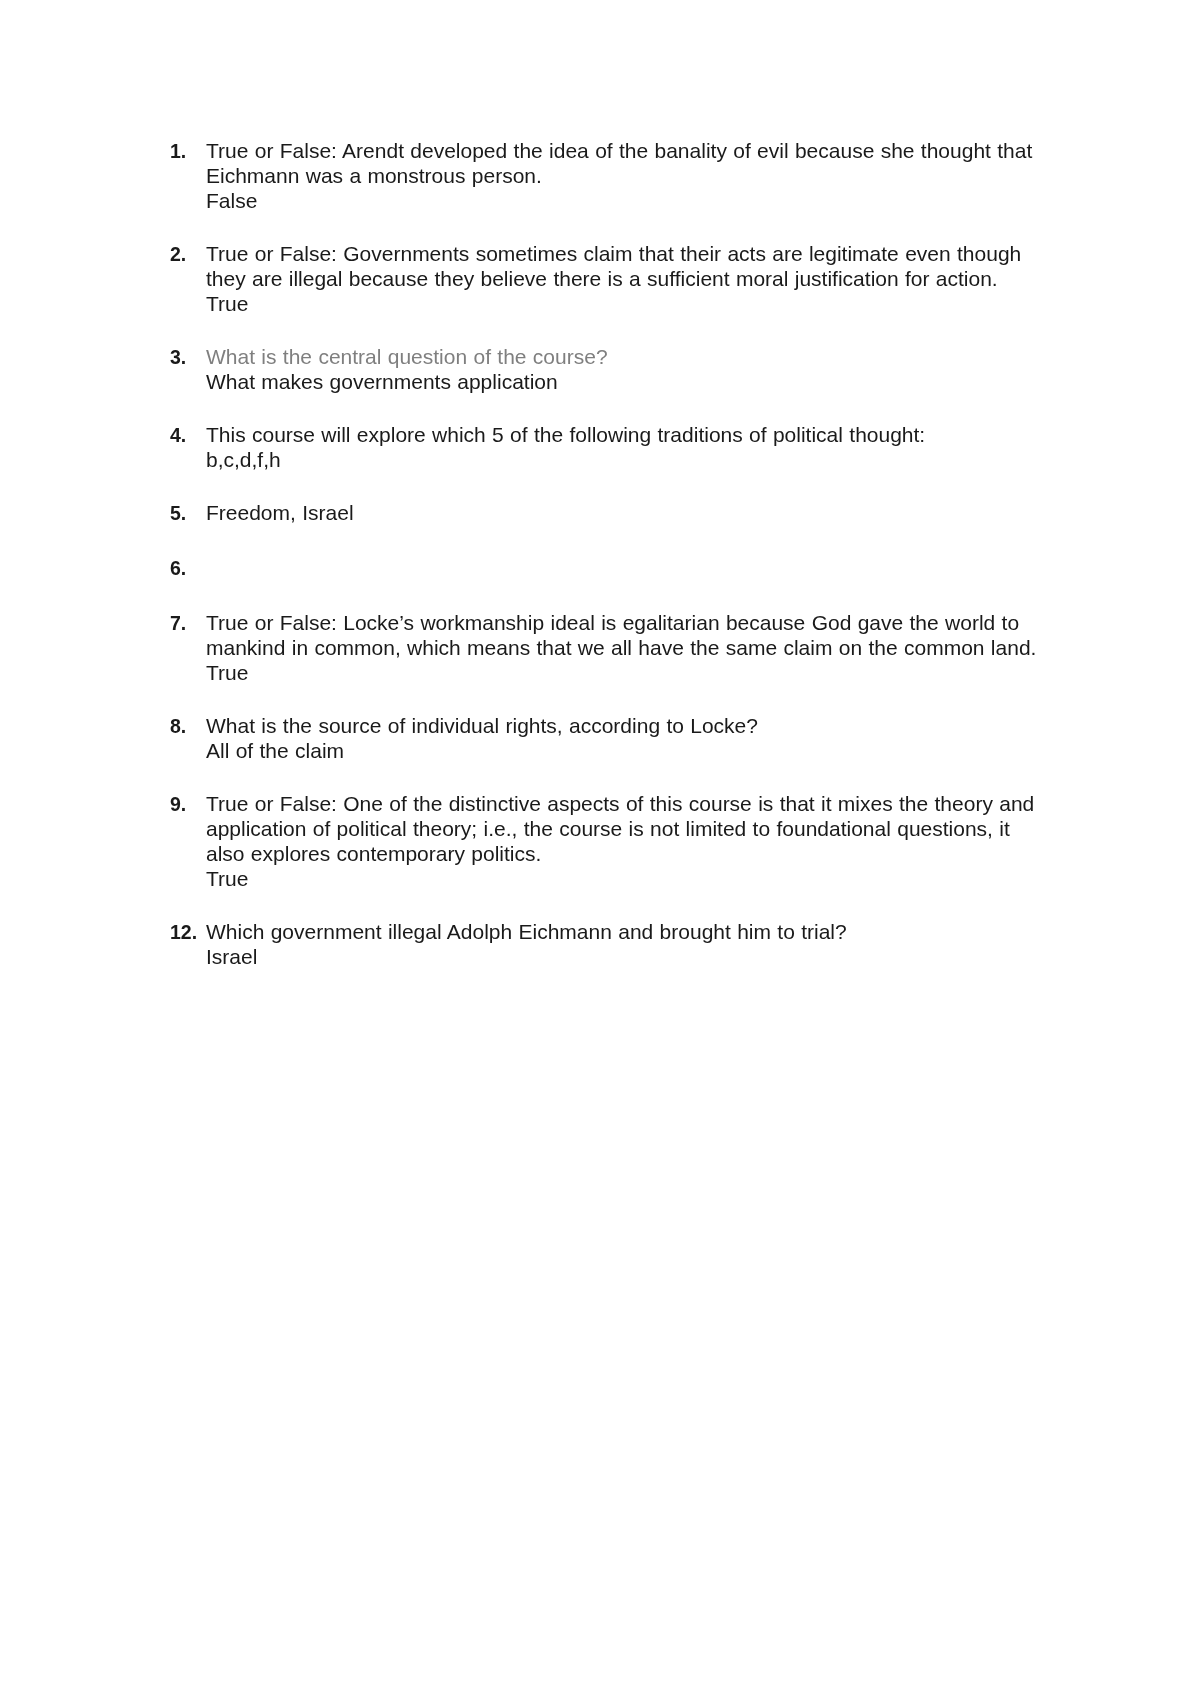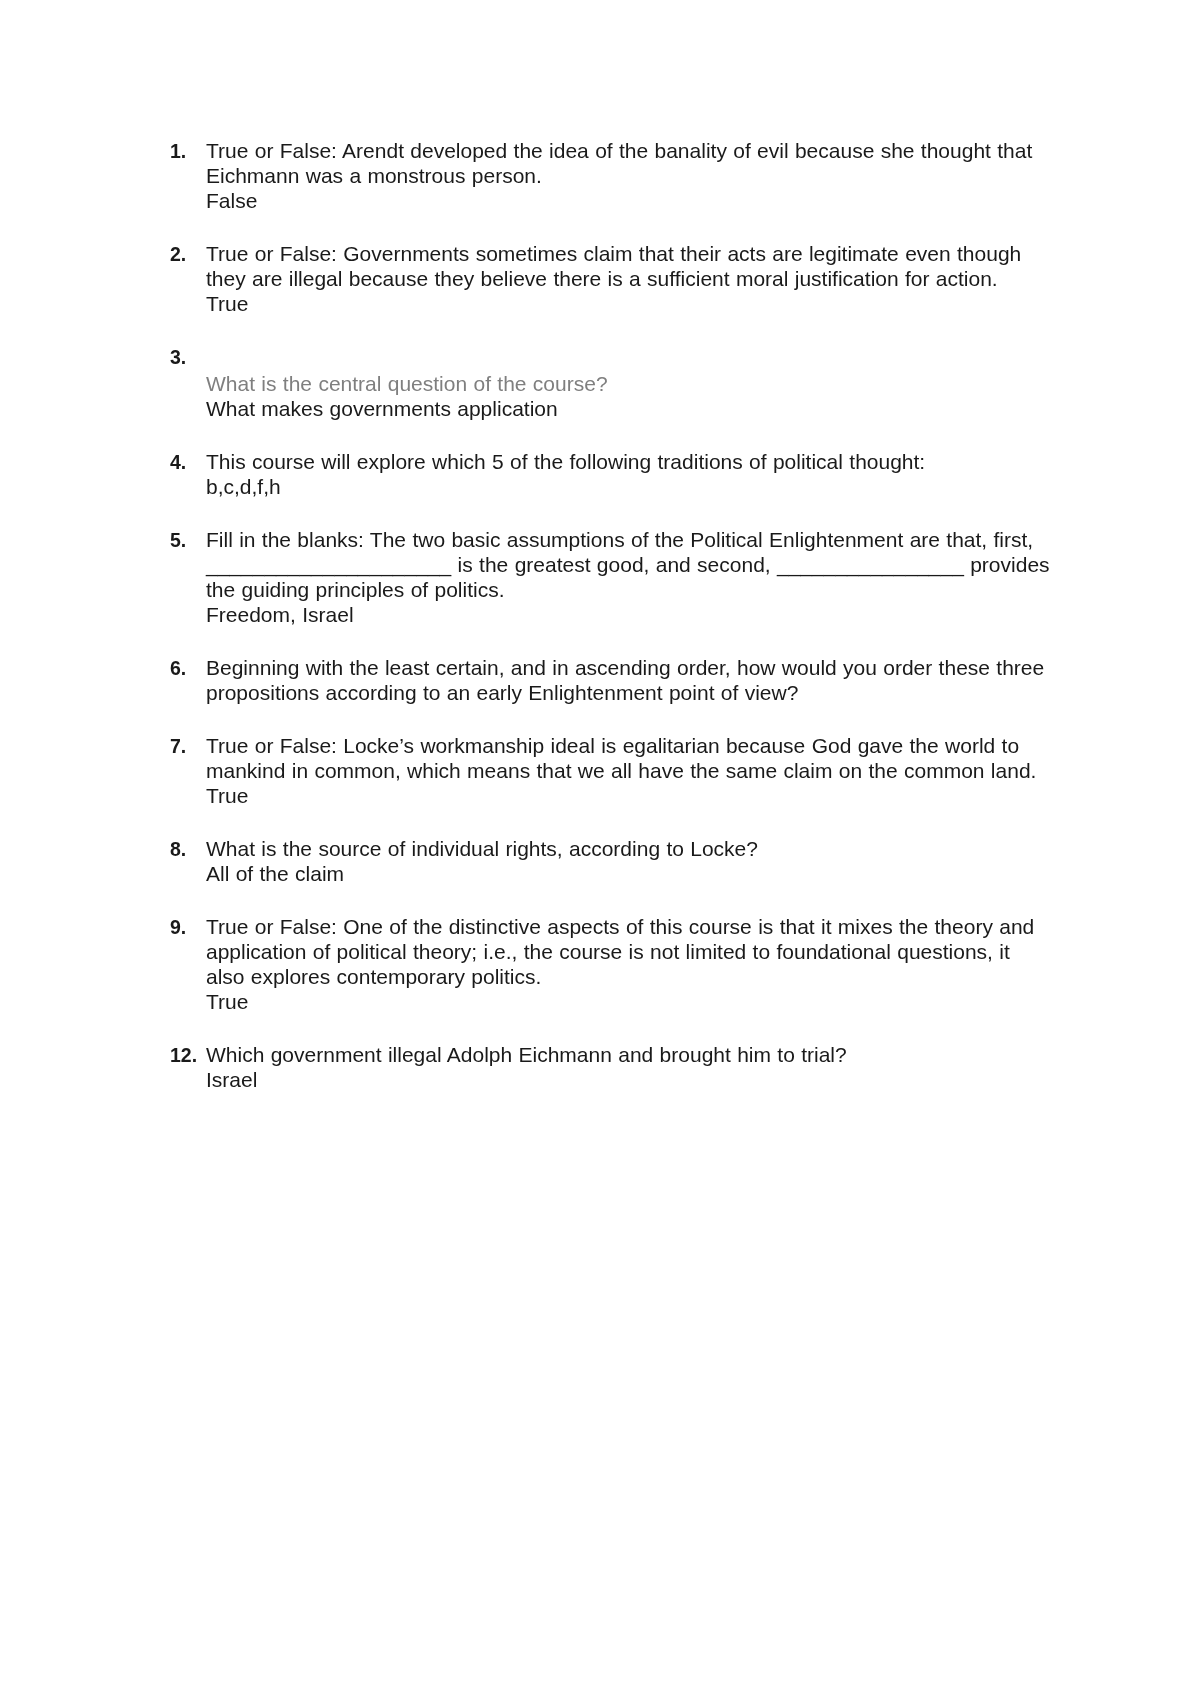--- a/index.html
+++ b/index.html
@@ -40,21 +40,20 @@
   .quiz-item .question,
   .quiz-item .answer {
     margin: 0;
     font-weight: normal;
     font-size: 21px;
     line-height: 25px;
     word-spacing: 0.5px;
   }
   .quiz-item .question.muted {
     color: #7f7f7f;
-    margin-top: 27px;
   }
 </style>
 </head>
 <body>
 
 <div class="page">
   <div class="doc-body">
 
     <div class="quiz-item">
       <span class="num">1.</span>
@@ -84,29 +83,27 @@
       <span class="num">4.</span>
       <div class="content">
         <p class="question">This course will explore which 5 of the following traditions of political thought:</p>
         <p class="answer">b,c,d,f,h</p>
       </div>
     </div>
 
     <div class="quiz-item">
       <span class="num">5.</span>
       <div class="content">
-        <p class="question">Fill in the blanks: The two basic assumptions of the Political Enlightenment are that, first, _____________________ is the greatest good, and second, ________________ provides the guiding principles of politics.</p>
         <p class="answer">Freedom, Israel</p>
       </div>
     </div>
 
     <div class="quiz-item">
       <span class="num">6.</span>
       <div class="content">
-        <p class="question">Beginning with the least certain, and in ascending order, how would you order these three propositions according to an early Enlightenment point of view?</p>
       </div>
     </div>
 
     <div class="quiz-item">
       <span class="num">7.</span>
       <div class="content">
         <p class="question">True or False: Locke’s workmanship ideal is egalitarian because God gave the world to mankind in common, which means that we all have the same claim on the common land.</p>
         <p class="answer">True</p>
       </div>
     </div>

